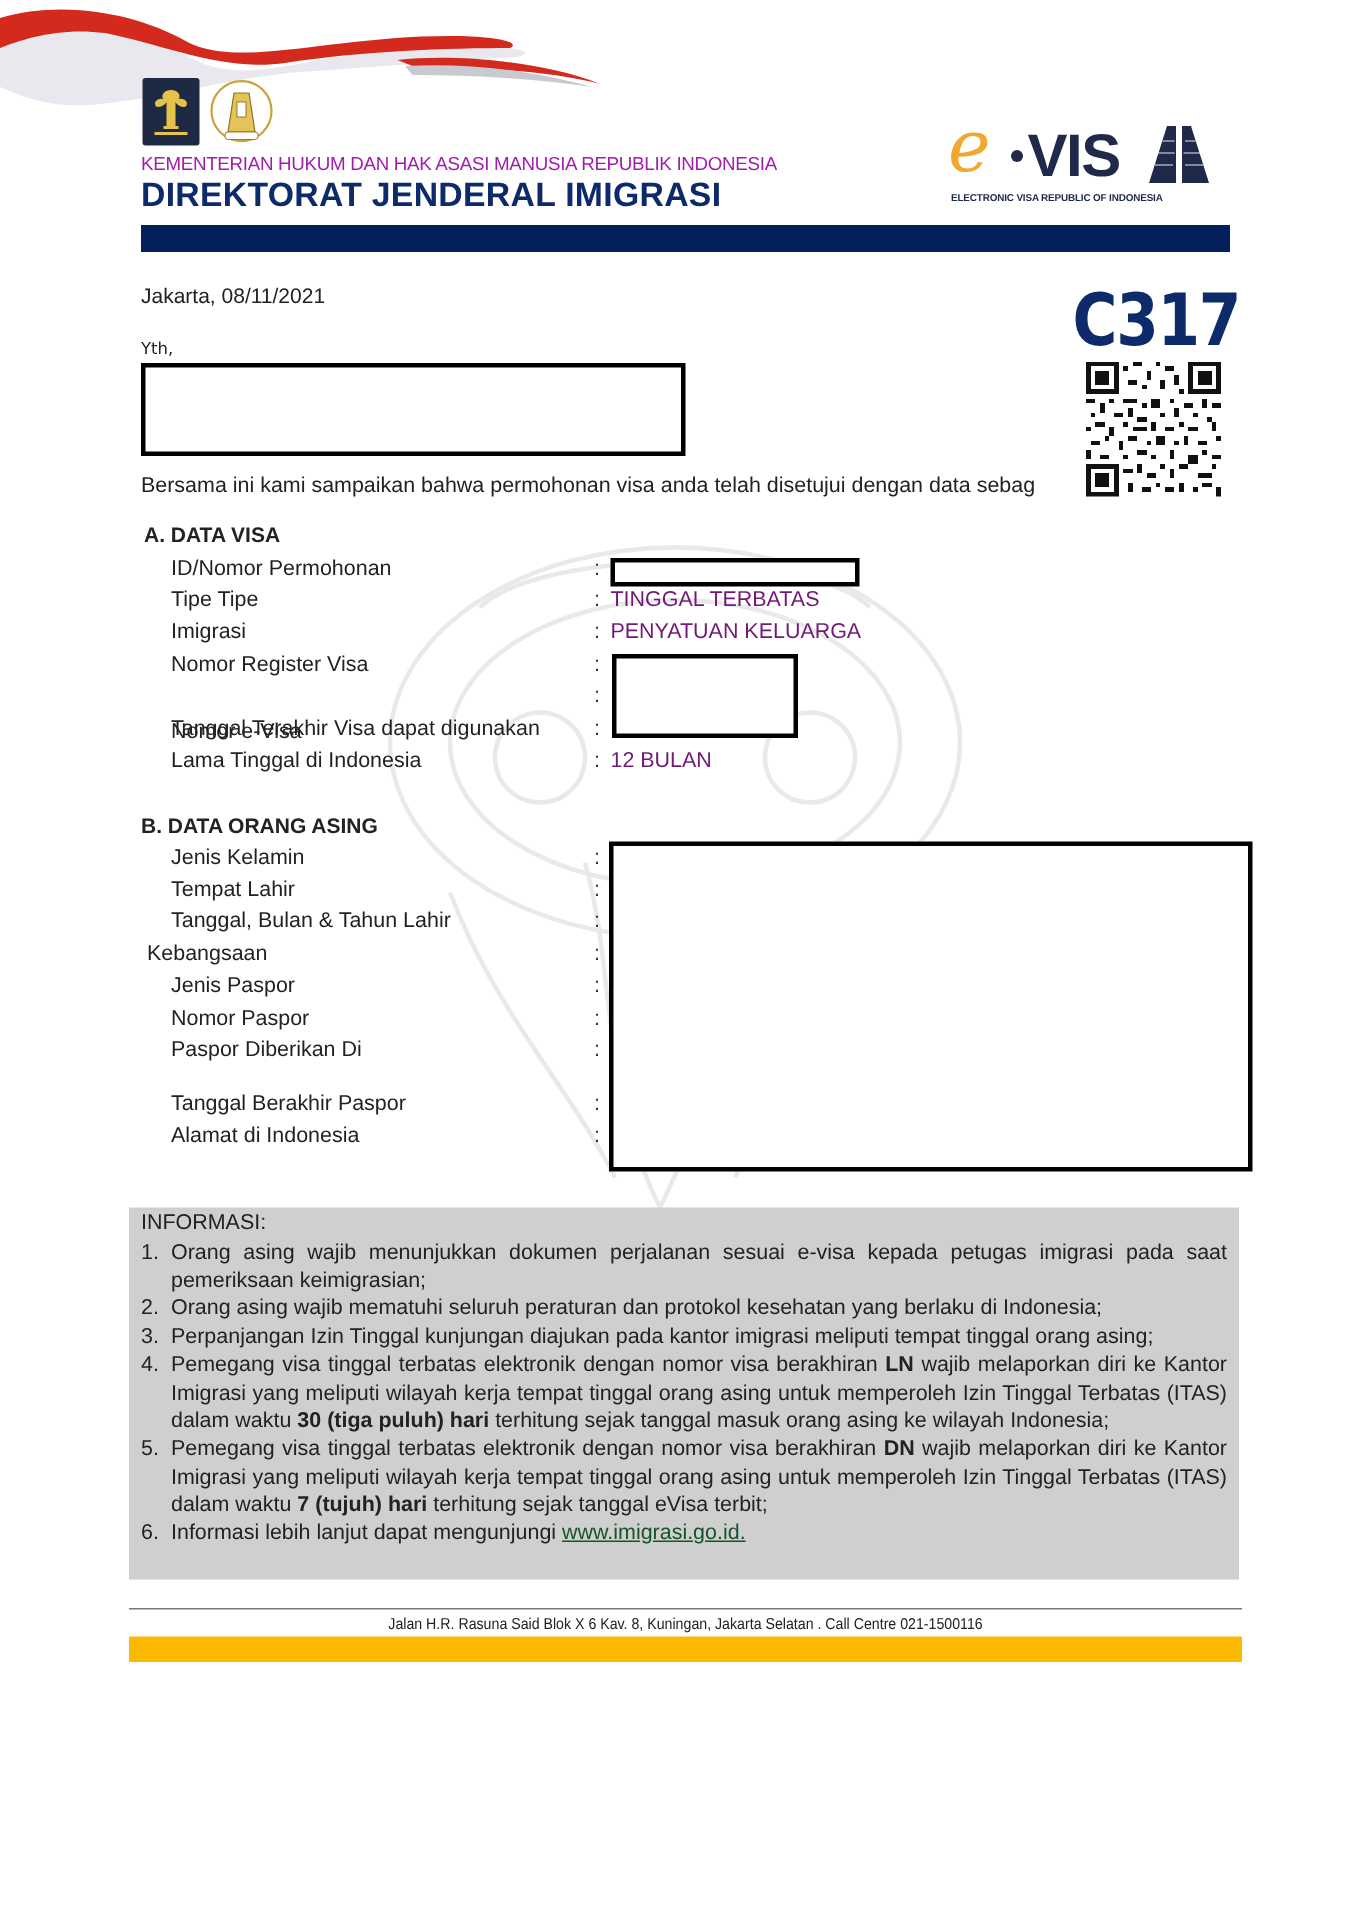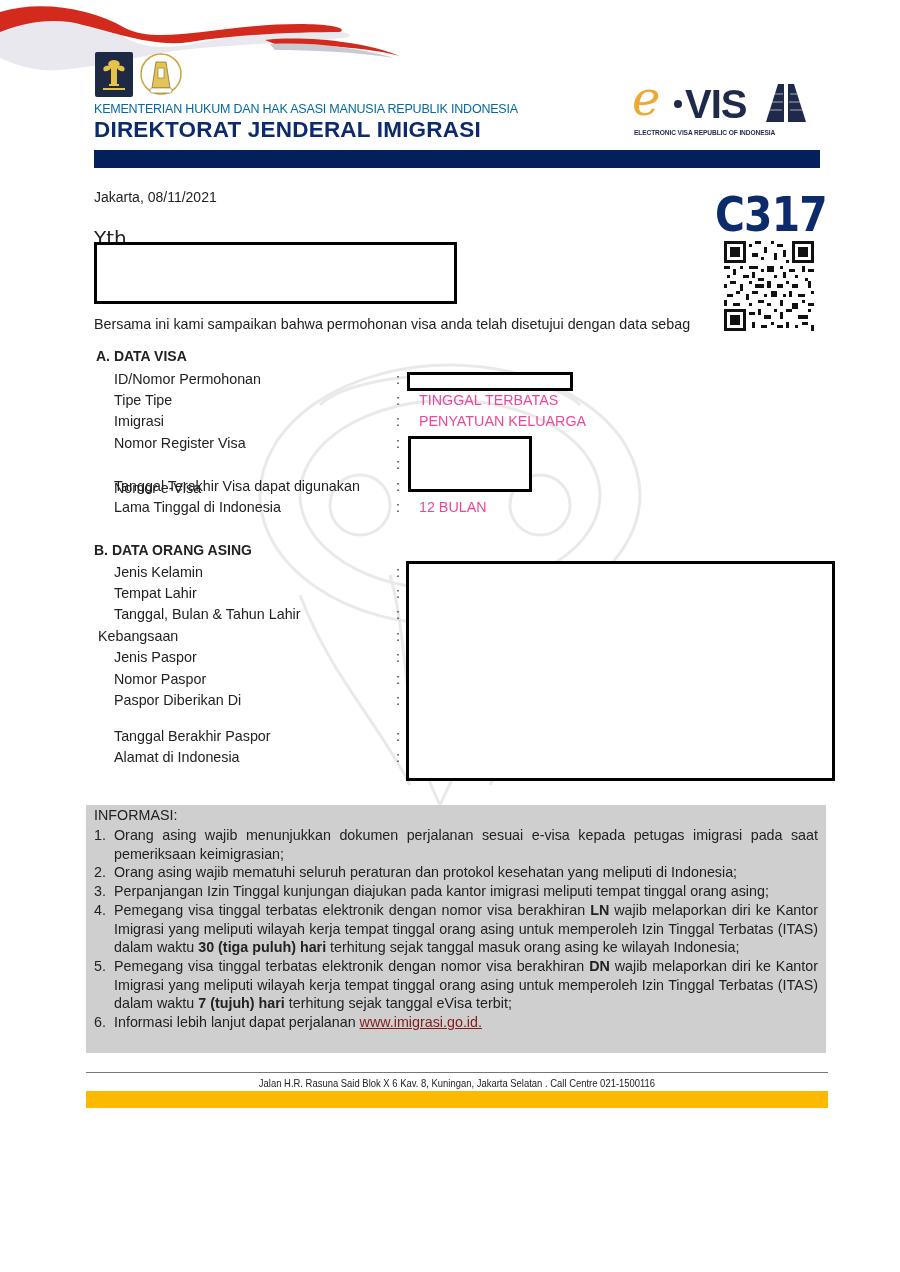--- a/index.html
+++ b/index.html
@@ -6,57 +6,57 @@
   body { width:900px; height:1272px; position:relative; overflow:hidden; font-family:"Liberation Sans", sans-serif; color:#222; }
   .abs { position:absolute; }
 
   
   .ribbon { left:0; top:0; width:420px; height:80px; }
 
   
   .logo-kemenkumham { left:95px; top:52px; width:38px; height:45px; background:#1e2a44; border-radius:2px; display:flex; align-items:center; justify-content:center; }
   .logo-imigrasi { left:138px; top:52px; width:46px; height:45px; }
 
-  .ministry { left:94px; top:102px; font-size:12.5px; color:#0369a1; letter-spacing:-0.2px; white-space:nowrap; }
+  .ministry { left:94px; top:102px; font-size:12.5px; color:#a21caf; letter-spacing:-0.2px; white-space:nowrap; }
   .directorate { left:94px; top:117px; font-size:22.5px; font-weight:bold; color:#0d2a6b; letter-spacing:0.2px; white-space:nowrap; }
 
   .evisa { left:632px; top:78px; width:180px; height:62px; }
   .evisa-e { position:absolute; left:0; top:-8px; font-family:"DejaVu Serif", serif; font-style:italic; font-size:48px; color:#f0a830; }
   .evisa-dot { position:absolute; left:42px; top:22px; width:8px; height:8px; border-radius:50%; background:#1f2a4a; }
   .evisa-vis { position:absolute; left:53px; top:4px; font-size:40px; font-weight:bold; color:#1f2a4a; letter-spacing:-1px; }
   .evisa-sub { position:absolute; left:2px; top:51px; font-size:6.6px; font-weight:bold; color:#1f2a4a; white-space:nowrap; letter-spacing:-0.1px; }
 
   .header-bar { left:94px; top:150px; width:726px; height:18px; background:#031f5c; }
 
   .date { left:94px; top:189px; font-size:14px; }
   .code { left:715px; top:186px; font-size:48px; font-weight:bold; color:#0d2a6b; letter-spacing:-1px; font-family:"DejaVu Sans", sans-serif; transform:scaleX(0.85); transform-origin:left; }
   .qr { left:724px; top:241px; width:90px; height:90px; background:#fff; }
 
-  .yth { left:94px; top:226px; font-size:20px; font-family:"DejaVu Sans", sans-serif;text-align:center; }
+  .yth { left:94px; top:226px; font-size:11px; font-family:"DejaVu Sans", sans-serif;text-align:center; }
   .redact-recipient { left:94px; top:242px; width:357px; height:56px; border:3px solid #000; background:#fff; }
 
   .intro { left:94px; top:316px; font-size:14.3px; white-space:nowrap; }
 
   .sec-title { font-size:14px; font-weight:bold; white-space:nowrap; }
   .row-label { font-size:14.3px; white-space:nowrap; color:#222; }
   .row-colon { font-size:14.3px; color:#333; }
-  .row-value { font-size:14.3px; white-space:nowrap; color:#ec4899;margin-left:12px; }
+  .row-value { font-size:14.3px; white-space:nowrap; color:#701a75; }
 
   .redact { border:3px solid #000; background:#fff; }
 
   .watermark { left:240px; top:345px; width:420px; height:480px; opacity:0.12; }
 
   
   .info { left:86px; top:805px; width:740px; height:248px; background:#cfcfcf; }
   .info-title { left:94px; top:807px; font-size:14.3px; font-weight:normal; }
   .info-list { left:94px; top:826px; width:724px; font-size:14.3px; line-height:18.7px; color:#222; }
   .info-item { display:flex; }
   .info-item .num { width:20px; flex:none; }
   .info-item .txt { flex:1; text-align:justify; }
-  .link { color:#7f1d1d; text-decoration:underline; }
+  .link { color:#14532d; text-decoration:underline; }
 
   .footer-line { left:86px; top:1072px; width:742px; height:1px; background:#777; }
   .footer-text { left:86px; top:1077px; width:742px; text-align:center; font-size:10.5px; color:#222; font-family:"Liberation Sans Narrow","Liberation Sans", sans-serif; transform:scaleX(0.9); }
   .footer-bar { left:86px; top:1091px; width:742px; height:17px; background:#fbba00; }
 </style>
 </head>
 <body>
 
 <svg class="abs ribbon" viewBox="0 0 420 80">
   <path d="M0 28 C40 10, 90 18, 130 40 C170 60, 220 30, 300 30 C340 30, 360 34, 345 38 C300 40, 250 45, 200 48 C150 52, 110 66, 60 70 C30 72, 10 62, 0 58 Z" fill="#e8e8ee"></path>
@@ -258,35 +258,35 @@
 
 <div class="abs info"></div>
 <div class="abs info-title">INFORMASI:</div>
 <div class="abs info-list">
   <div class="info-item">
     <span class="num">1.</span>
     <span class="txt">Orang asing wajib menunjukkan dokumen perjalanan sesuai e-visa kepada petugas imigrasi pada saat pemeriksaan keimigrasian;</span>
   </div>
   <div class="info-item">
     <span class="num">2.</span>
-    <span class="txt">Orang asing wajib mematuhi seluruh peraturan dan protokol kesehatan yang meliputi di Indonesia;</span>
+    <span class="txt">Orang asing wajib mematuhi seluruh peraturan dan protokol kesehatan yang berlaku di Indonesia;</span>
   </div>
   <div class="info-item">
     <span class="num">3.</span>
     <span class="txt">Perpanjangan Izin Tinggal kunjungan diajukan pada kantor imigrasi meliputi tempat tinggal orang asing;</span>
   </div>
   <div class="info-item">
     <span class="num">4.</span>
     <span class="txt"><span>Pemegang visa tinggal terbatas elektronik dengan nomor visa berakhiran </span><b>LN</b><span> wajib melaporkan diri ke Kantor Imigrasi yang meliputi wilayah kerja tempat tinggal orang asing untuk memperoleh Izin Tinggal Terbatas (ITAS) dalam waktu </span><b>30 (tiga puluh) hari</b><span> terhitung sejak tanggal masuk orang asing ke wilayah Indonesia;</span></span>
   </div>
   <div class="info-item">
     <span class="num">5.</span>
     <span class="txt"><span>Pemegang visa tinggal terbatas elektronik dengan nomor visa berakhiran </span><b>DN</b><span> wajib melaporkan diri ke Kantor Imigrasi yang meliputi wilayah kerja tempat tinggal orang asing untuk memperoleh Izin Tinggal Terbatas (ITAS) dalam waktu </span><b>7 (tujuh) hari</b><span> terhitung sejak tanggal eVisa terbit;</span></span>
   </div>
   <div class="info-item">
     <span class="num">6.</span>
-    <span class="txt"><span>Informasi lebih lanjut dapat perjalanan </span> <a class="link">www.imigrasi.go.id.</a></span>
+    <span class="txt"><span>Informasi lebih lanjut dapat mengunjungi </span> <a class="link">www.imigrasi.go.id.</a></span>
   </div>
 </div>
 
 <div class="abs footer-line"></div>
 <div class="abs footer-text">Jalan H.R. Rasuna Said Blok X 6 Kav. 8, Kuningan, Jakarta Selatan . Call Centre 021-1500116</div>
 <div class="abs footer-bar"></div>
 
 </body></html>

